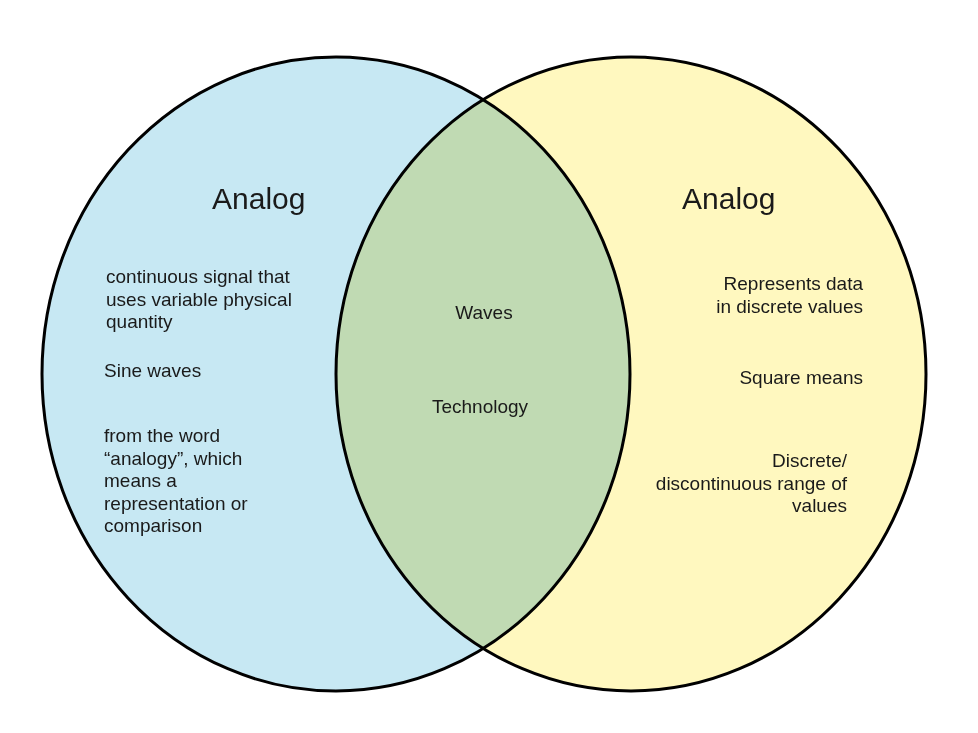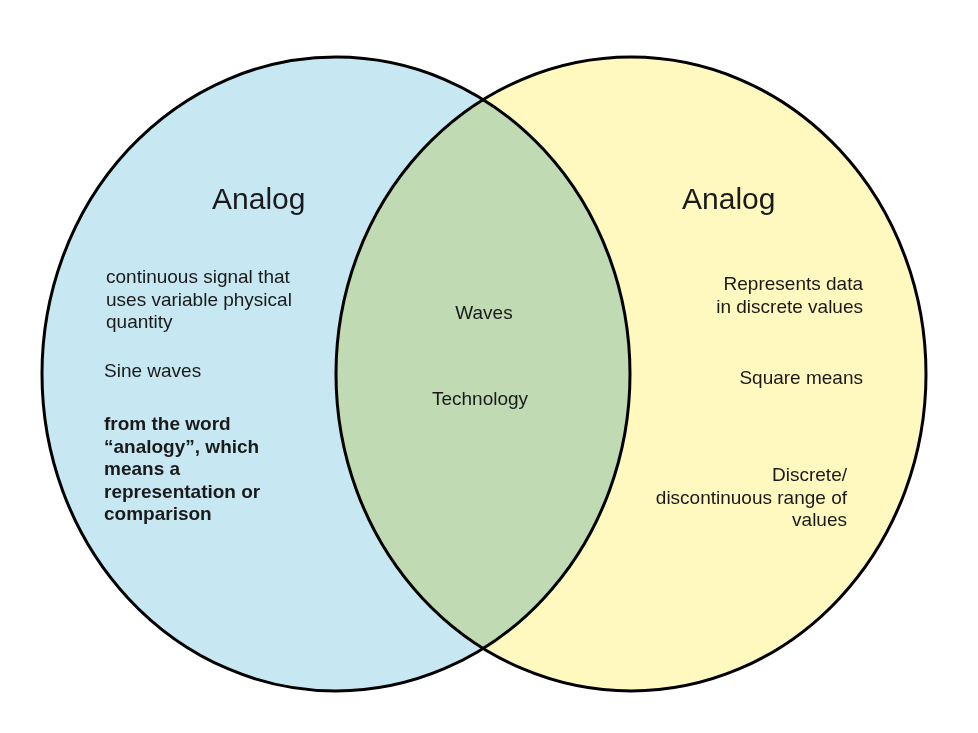--- a/index.html
+++ b/index.html
@@ -27,27 +27,27 @@
   <ellipse cx="631" cy="374" rx="295" ry="317" fill="none" stroke="#000" stroke-width="3"></ellipse>
 </svg>
 
 <div class="title" style="left:212px; top:182px;">Analog</div>
 <div class="title" style="left:682px; top:182px;">Analog</div>
 
 <div class="txt" style="left:106px; top:266px;">continuous signal that
 uses variable physical
 quantity</div>
 <div class="txt" style="left:104px; top:360px;">Sine waves</div>
-<div class="txt" style="left:104px; top:413px;font-weight:bold;">from the word
+<div class="txt" style="left:104px; top:425px;">from the word
 “analogy”, which
 means a
 representation or
 comparison</div>
 
 <div class="txt center" style="left:434px; width:100px; top:302px;">Waves</div>
-<div class="txt center" style="left:420px; width:120px; top:388px;">Technology</div>
+<div class="txt center" style="left:420px; width:120px; top:396px;">Technology</div>
 
 <div class="txt right" style="right:115px; top:273px;">Represents data
 in discrete values</div>
 <div class="txt right" style="right:115px; top:367px;">Square means</div>
-<div class="txt right" style="right:131px; top:464px;">Discrete/
+<div class="txt right" style="right:131px; top:450px;">Discrete/
 discontinuous range of
 values</div>
 
 </body></html>

